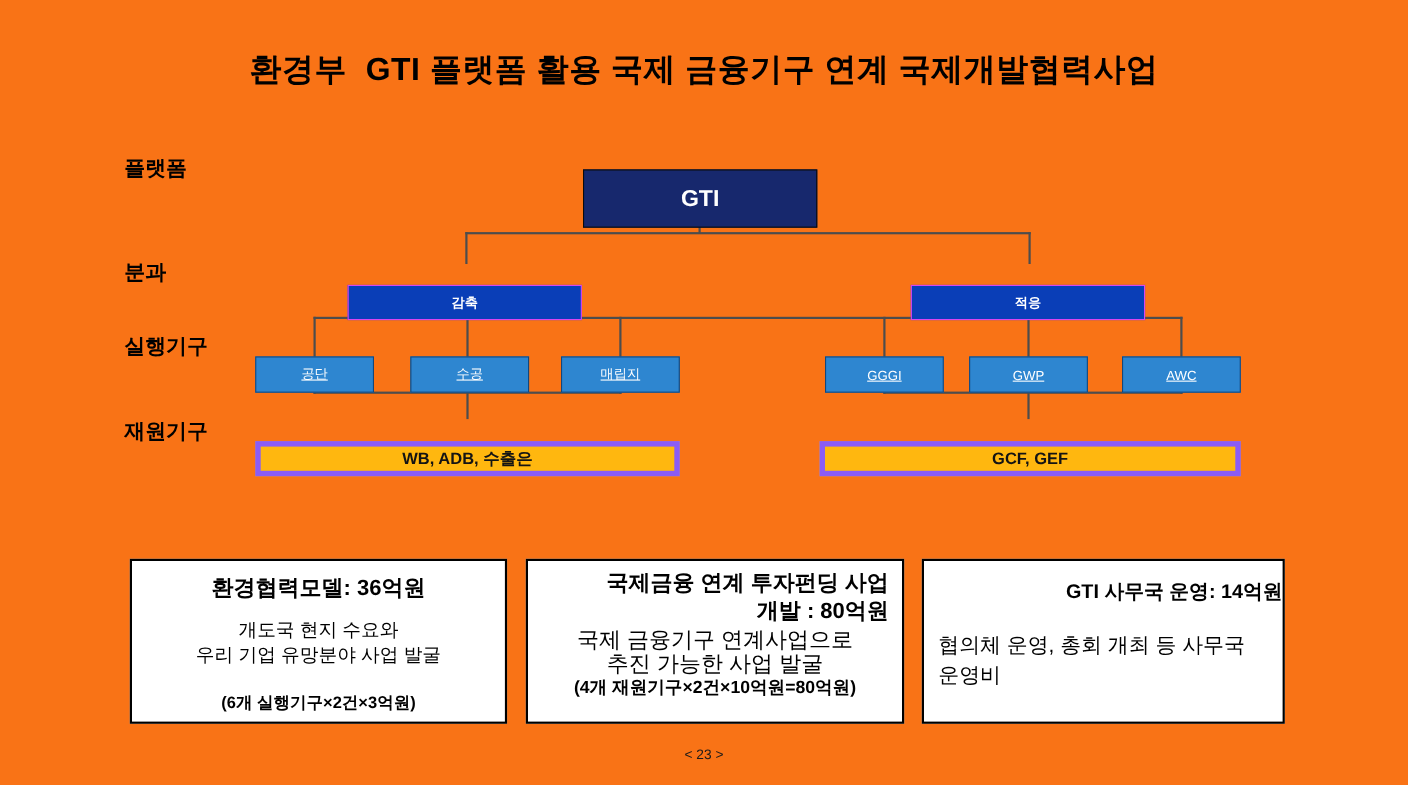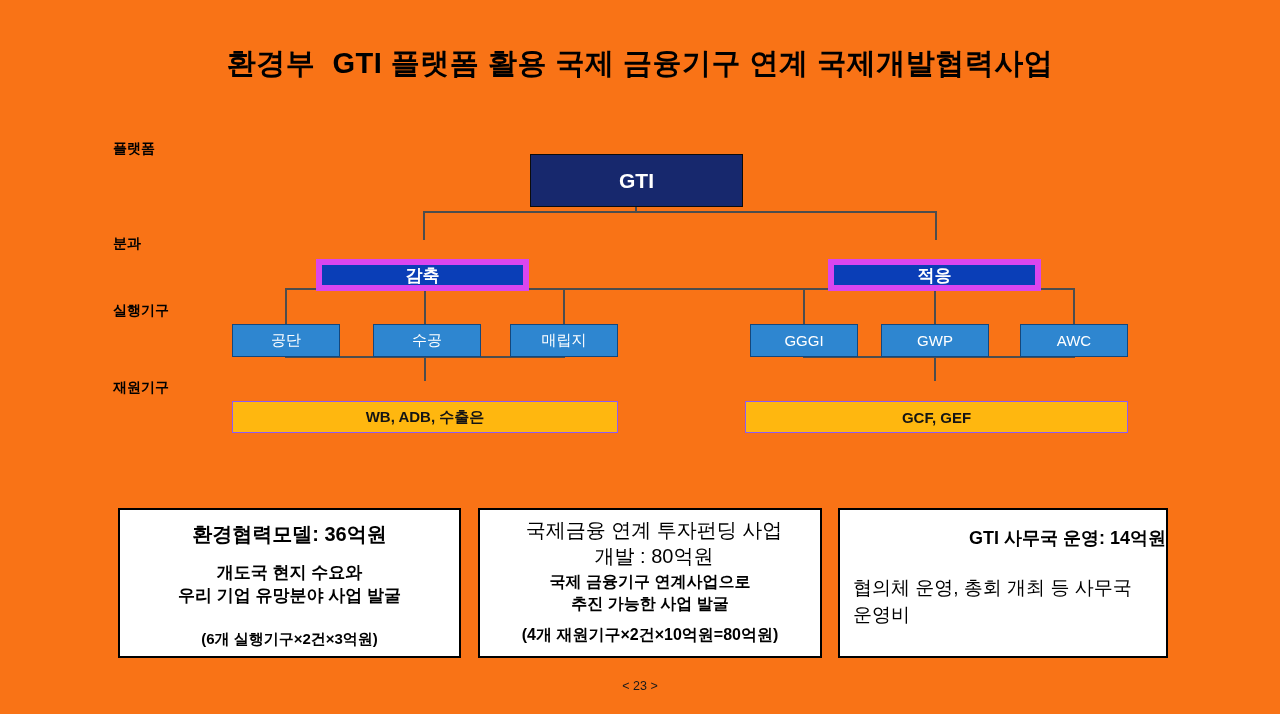--- a/index.html
+++ b/index.html
@@ -7,64 +7,64 @@
     position:relative;width:1280px;height:714px;background:#f97316;
     font-family:"Liberation Sans",sans-serif;color:#000;overflow:hidden;
     margin:0 auto;
   }
   .title{
     position:absolute;left:0;top:44px;width:1280px;margin:0;
     text-align:center;font-size:29px;font-weight:bold;letter-spacing:0.5px;
     white-space:pre-wrap;color:#000;
   }
   .row-label{
-    position:absolute;left:113px;font-size:14px;font-weight:bold;color:#000;
+    position:absolute;left:113px;font-size:19px;font-weight:bold;color:#000;
   }
   
   .line{position:absolute;background:#4d4d4d;}
   .line.h{height:2px;}
   .line.v{width:2px;}
   
   .node{
     position:absolute;display:flex;align-items:center;justify-content:center;
     box-sizing:border-box;text-align:center;margin-top:20px;
   }
   .node-gti{
     left:530px;top:134px;width:213px;height:53px;background:#17286D;
     border:1px solid #0b0b0b;color:#fff;font-size:21px;font-weight:bold;
   }
   .node-division{
     top:239px;width:213px;height:32px;background:#0A3EB7;
-    border:6px solid #d946ef;color:#fff;font-size:17px;font-weight:bold;
+    border:1px solid #d946ef;color:#fff;font-size:12px;font-weight:bold;
   }
   .node-impl{
     top:304px;width:108px;height:33px;background:#2E86D0;
-    border:1px solid #14477c;color:#fff;font-size:15px;
+    border:1px solid #14477c;color:#fff;font-size:12px;text-decoration:underline;
   }
   .node-fund{
     top:381px;height:32px;background:#FFB70F;
-    border:1px solid #8b5cf6;color:#141414;font-size:15px;font-weight:bold;
+    border:5px solid #8b5cf6;color:#141414;font-size:15px;font-weight:bold;
   }
   
   .budget-heading{
     position:absolute;left:145px;top:451px;font-size:23px;font-weight:bold;
   }
   .budget-box{
     position:absolute;top:508px;height:150px;background:#fff;
     border:2px solid #000;box-sizing:border-box;
   }
   .bb1{left:118px;width:343px;}
   .bb2{left:478px;width:344px;}
   .bb3{left:838px;width:330px;}
   .bb-title-center{margin-top:11px;text-align:center;font-size:20px;font-weight:bold;}
-  .bb-body-center{margin-top:13px;text-align:center;font-size:17px;line-height:23px;font-weight:bold;}
+  .bb-body-center{margin-top:13px;text-align:center;font-size:17px;line-height:23px;}
   .bb-formula{margin-top:23px;text-align:center;font-size:15px;font-weight:bold;}
-  .bb2 .bb-title-left{margin:7px 0 0 8px;text-align:center;font-size:20px;font-weight:normal;line-height:26px;}
-  .bb2 .bb-body-center{margin-top:2px;font-size:16px;line-height:22px;}
-  .bb2 .bb-formula{margin-top:10px;font-size:16px;}
+  .bb2 .bb-title-left{margin:7px 12px 0 8px;text-align:right;font-size:20px;font-weight:bold;line-height:26px;}
+  .bb2 .bb-body-center{margin-top:2px;font-size:20px;line-height:22px;}
+  .bb2 .bb-formula{margin-top:0;font-size:16px;}
   .bb3 .bb-title-left{margin:16px 0 0 13px;text-align:right;font-size:18px;font-weight:bold;}
   .bb3 .bb-body-left{margin:24px 13px 0 13px;text-align:left;font-size:19px;line-height:27px;}
   .page-number{
     position:absolute;left:0;top:679px;width:1280px;text-align:center;
     font-size:12.5px;color:#1a1a1a;
   }
 </style>
 </head>
 <body>
 

